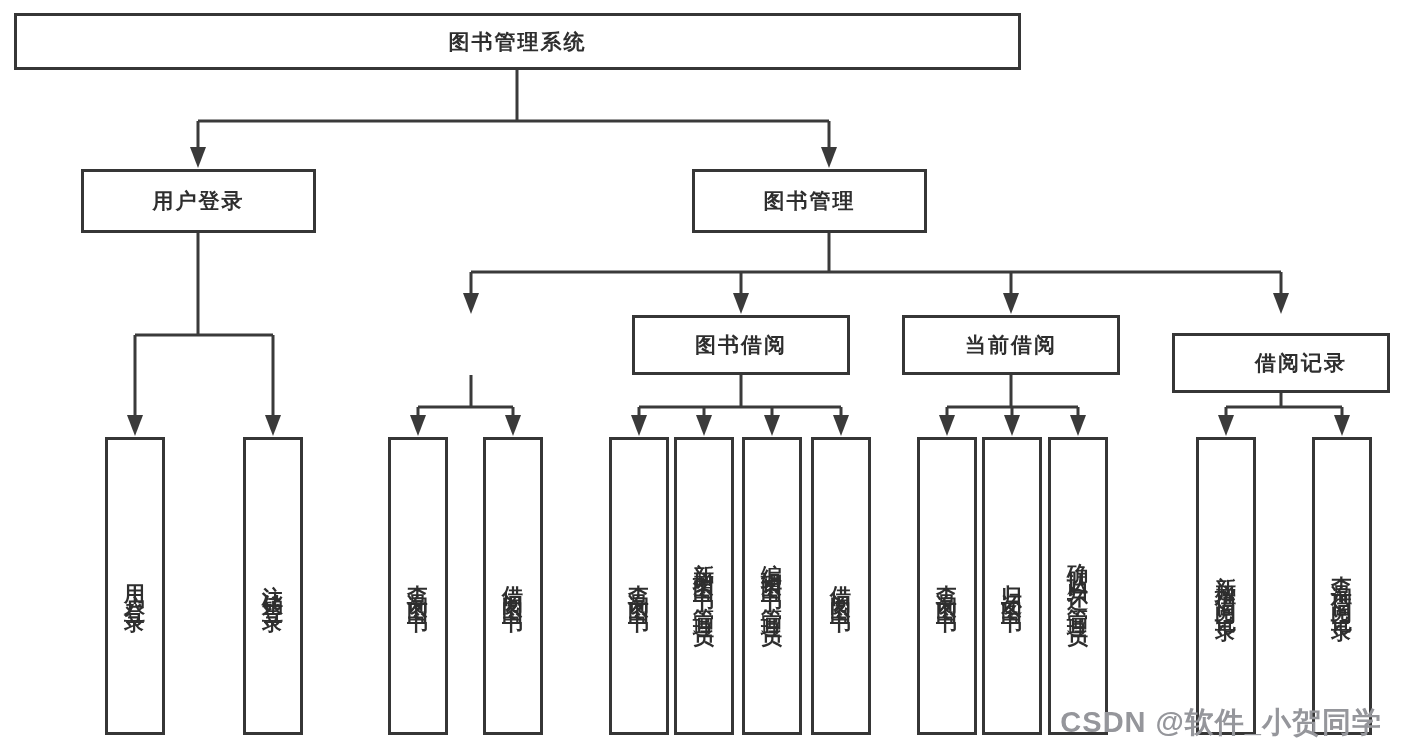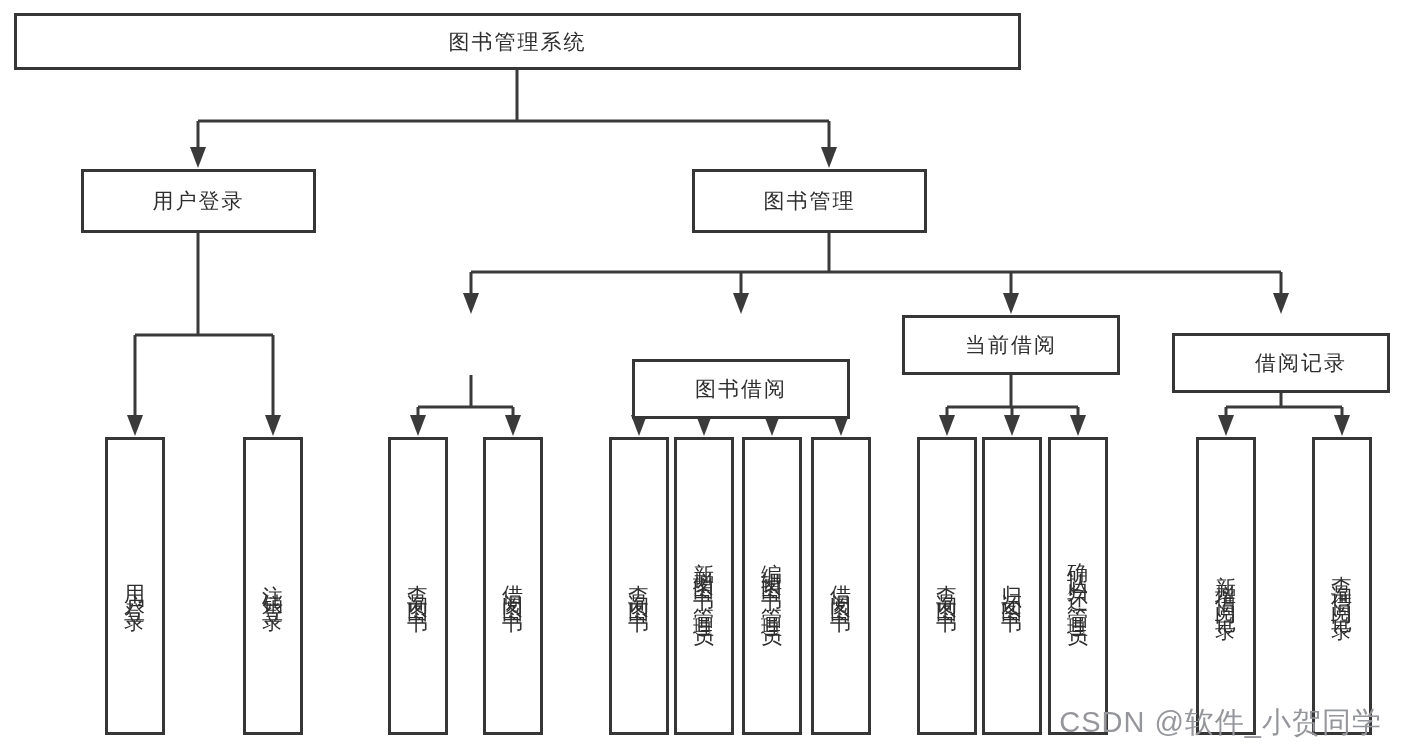--- a/index.html
+++ b/index.html
@@ -4,20 +4,21 @@
 <style>
   * { margin: 0; padding: 0; box-sizing: border-box; }
   html, body { background: #fff; }
   .canvas {
     position: relative;
     width: 1405px;
     height: 747px;
     background: var(--bg, #ffffff);
     font-family: "Liberation Sans", sans-serif;
     overflow: hidden;
+    font-weight: bold;
   }
   svg.wires {
     position: absolute;
     left: 0; top: 0;
     width: 1405px; height: 747px;
     pointer-events: none;
   }
   .wire { stroke: var(--line, #3a3a3a); stroke-width: 3; fill: none; }
   .arrow { fill: var(--line, #3a3a3a); stroke: none; }
   .node {
@@ -102,21 +103,21 @@
       <polygon class="arrow" points="1218,415 1234,415 1226,436"></polygon>
       <polygon class="arrow" points="1334,415 1350,415 1342,436"></polygon>
     </g>
   </svg>
 
   <div class="node" style="left:14px; top:13px; width:1007px; height:57px;">图书管理系统</div>
 
   <div class="node" style="left:81px; top:169px; width:235px; height:64px;">用户登录</div>
   <div class="node" style="left:692px; top:169px; width:235px; height:64px;">图书管理</div>
 
-  <div class="node" style="left:632px; top:315px; width:218px; height:60px;margin-top:44px;">图书借阅</div>
+  <div class="node" style="left:632px; top:315px; width:218px; height:60px;">图书借阅</div>
   <div class="node" style="left:902px; top:315px; width:218px; height:60px;text-align:center;">当前借阅</div>
   <div class="node" style="left:1172px; top:333px; width:218px; height:60px;padding-left:40px;">借阅记录</div>
 
   <div class="node leaf" style="left:105px;">
     <span class="vtext">用户登录</span>
   </div>
   <div class="node leaf" style="left:243px;">
     <span class="vtext">注销登录</span>
   </div>
 

